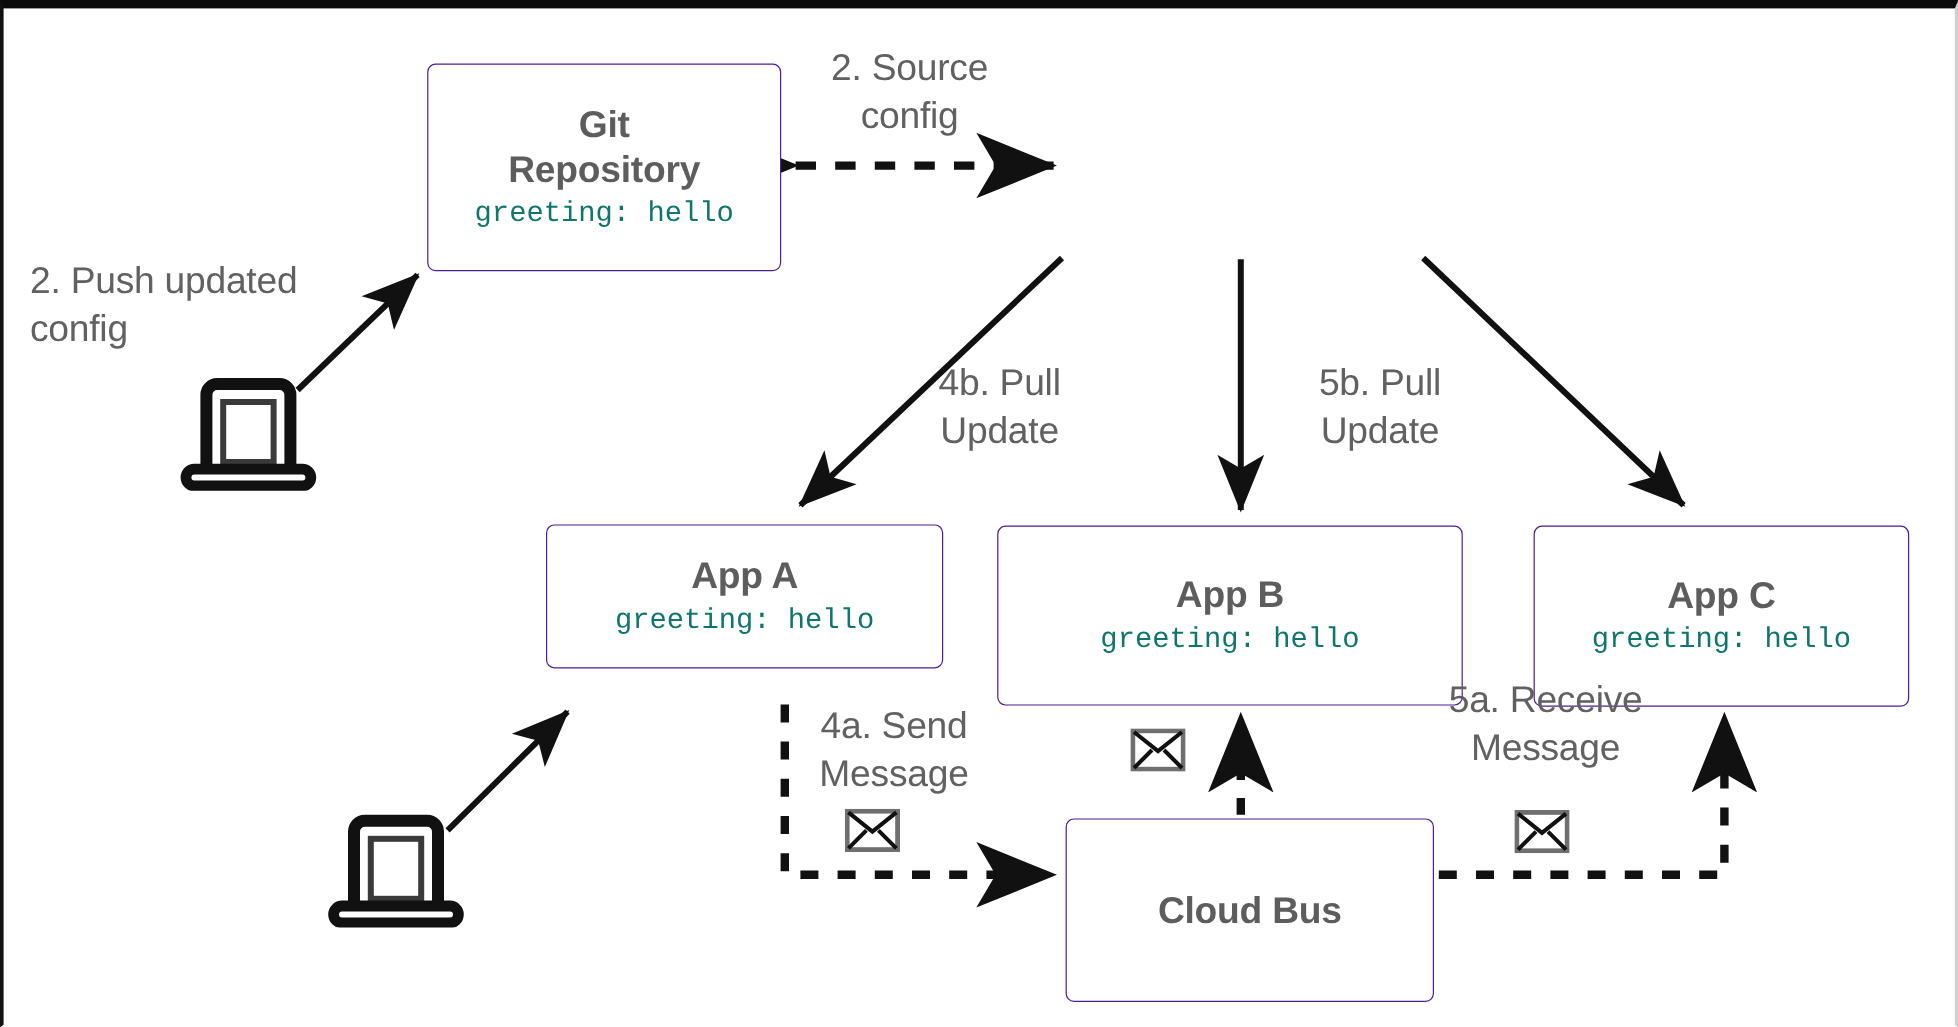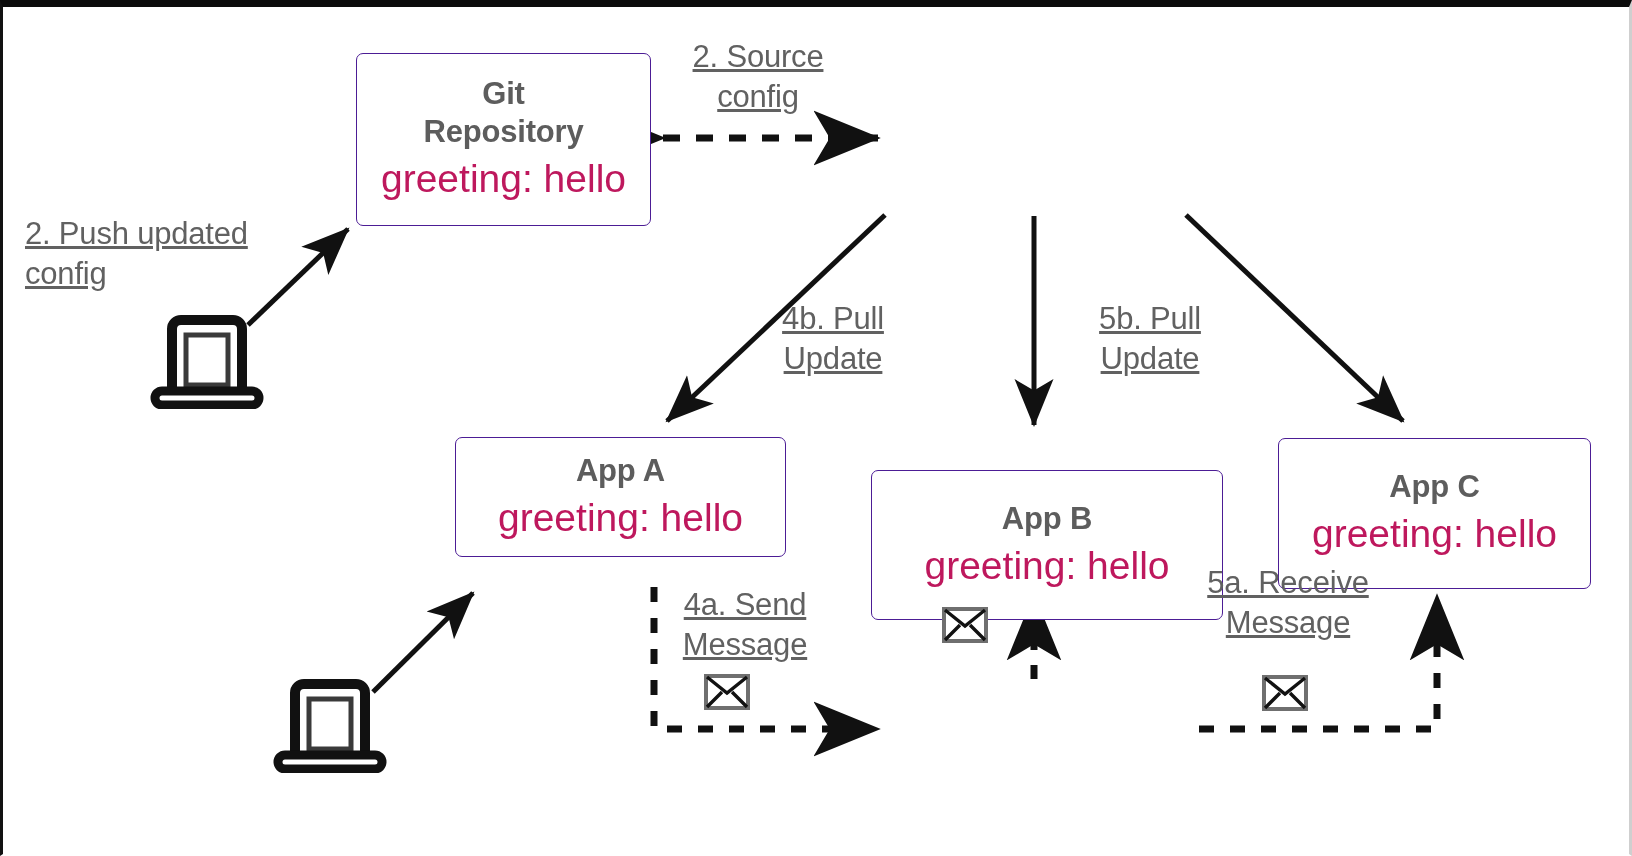--- a/index.html
+++ b/index.html
@@ -36,39 +36,38 @@
   .node .title{
     font-family:"Liberation Sans",sans-serif;
     font-size:31px;
     font-weight:600;
     color:#5d5d5d;
     line-height:1.22;
     letter-spacing:-0.2px;
     white-space:pre-line;
   }
   .node .kv{
-    font-family:Liberation Sans, sans-serif;
-    font-size:39px;
-    color:#be185d;
+    font-family:Liberation Mono, monospace;
+    font-size:24px;
+    color:#0f766e;
     line-height:1.25;
     margin-top:4px;
     white-space:pre;
   }
 
   
   .label{
     position:absolute;
     font-family:"Liberation Sans",sans-serif;
     font-size:31px;
     font-weight:500;
     color:#616161;
     line-height:1.28;
     letter-spacing:-0.2px;
     white-space:pre-line;
-    text-decoration:underline;
   }
   .label.center{text-align:center;}
   .label .mono{
     font-family:"Liberation Mono",monospace;
     font-weight:700;
     color:#5a5a5a;
     font-size:29px;
   }
 
   
@@ -137,30 +136,33 @@
 Repository</div>
       <div class="kv">greeting: hello</div>
     </div>
 
 
     <div class="node" style="left:452px;top:430px;width:331px;height:120px;">
       <div class="title">App A</div>
       <div class="kv">greeting: hello</div>
     </div>
 
-    <div class="node" style="left:868px;top:431px;width:352px;height:150px;margin-top:32px;">
+    <div class="node" style="left:828px;top:431px;width:388px;height:150px;">
       <div class="title">App B</div>
       <div class="kv">greeting: hello</div>
     </div>
 
     <div class="node" style="left:1275px;top:431px;width:313px;height:151px;">
       <div class="title">App C</div>
       <div class="kv">greeting: hello</div>
     </div>
 
+    <div class="node" style="left:885px;top:675px;width:307px;height:153px;">
+      <div class="title">Cloud Bus</div>
+    </div>
 
     <div class="label" style="left:22px;top:207px;width:300px;">2. Push updated
 config</div>
 
     <div class="label center" style="left:655px;top:30px;width:200px;">2. Source
 config</div>
 
 
     <div class="label center" style="left:730px;top:292px;width:200px;">4b. Pull
 Update</div>

